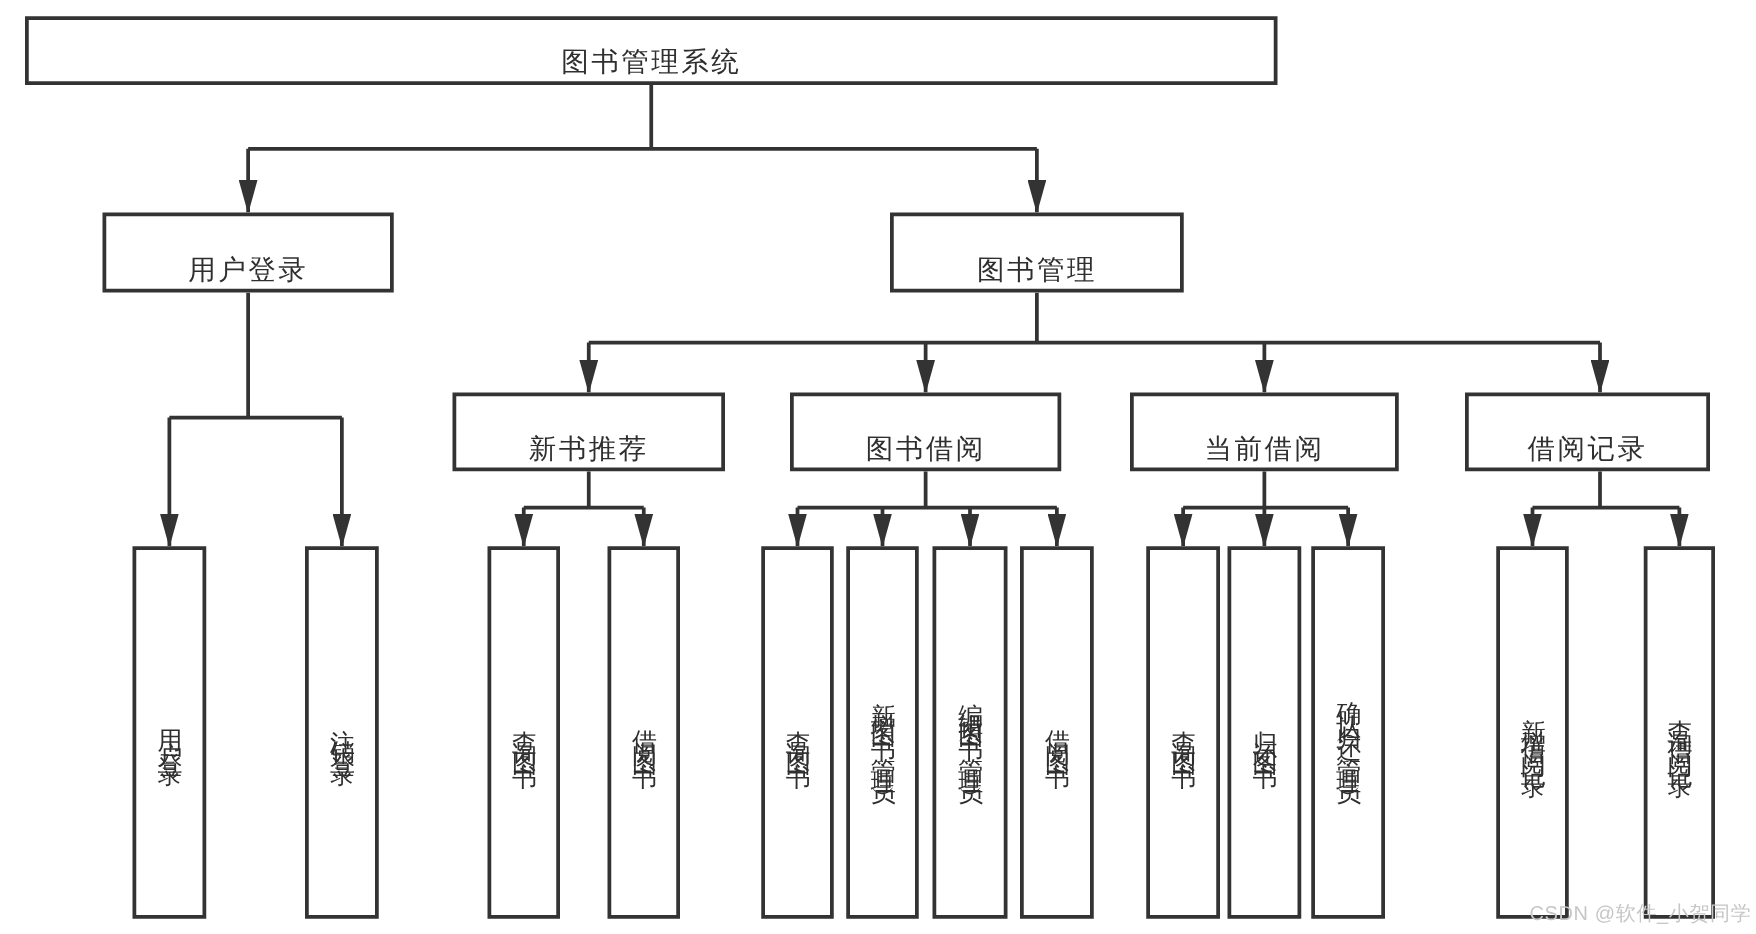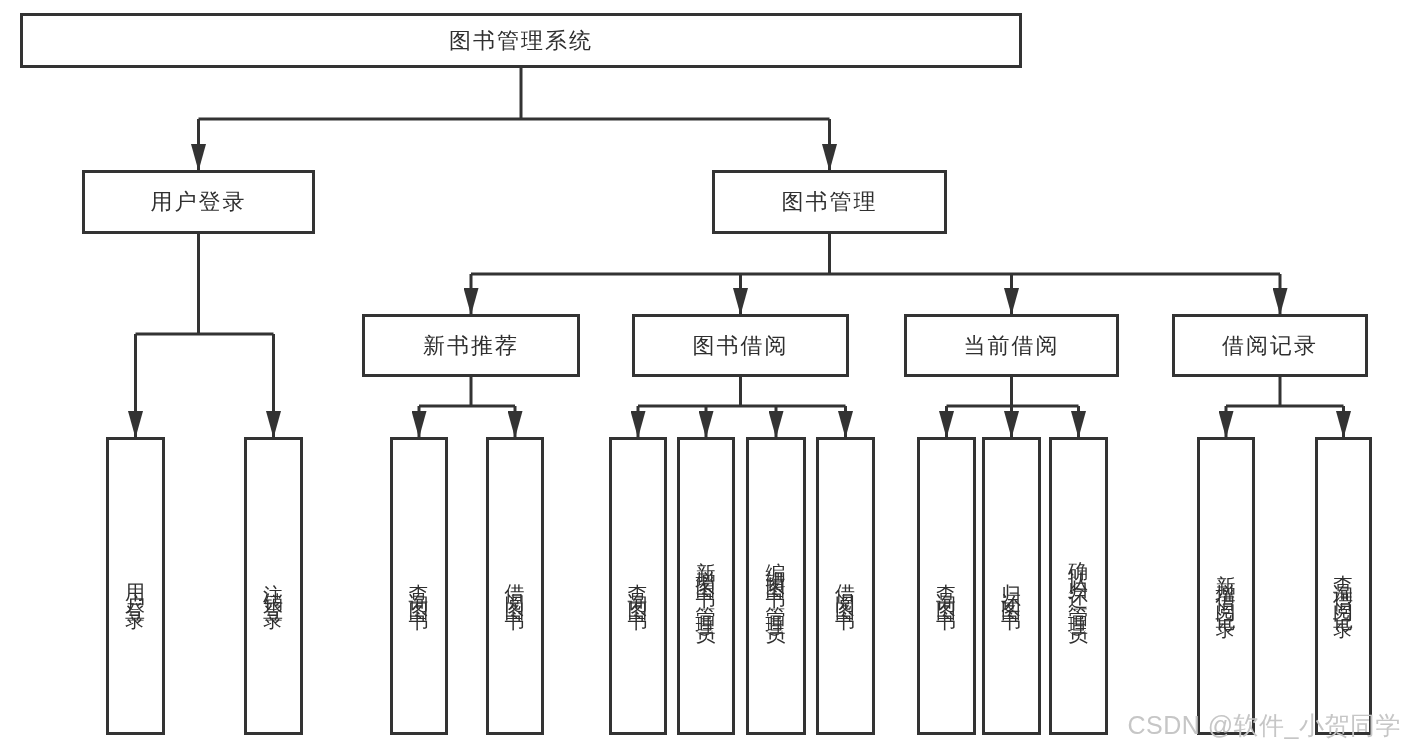--- a/index.html
+++ b/index.html
@@ -23,32 +23,33 @@
     border: 3px solid #333333;
     display: flex;
     align-items: center;
     justify-content: center;
     color: #2f2f2f;
   }
   .node.h {
     font-size: 22px;
     letter-spacing: 2px;
     white-space: nowrap;
+    align-items: flex-end;
   }
   .node.v {
     writing-mode: vertical-rl;
     font-size: 20px;
     letter-spacing: 9px;
     line-height: 1;
   }
   .watermark {
     position: absolute;
     right: 4px;
     bottom: 5px;
-    font-size: 25px;
+    font-size: 16px;
     letter-spacing: 0.5px;
     color: #c6c6c6;
     z-index: 5;
     white-space: nowrap;
   }
 </style>
 </head>
 <body>
 
 <div class="canvas">

